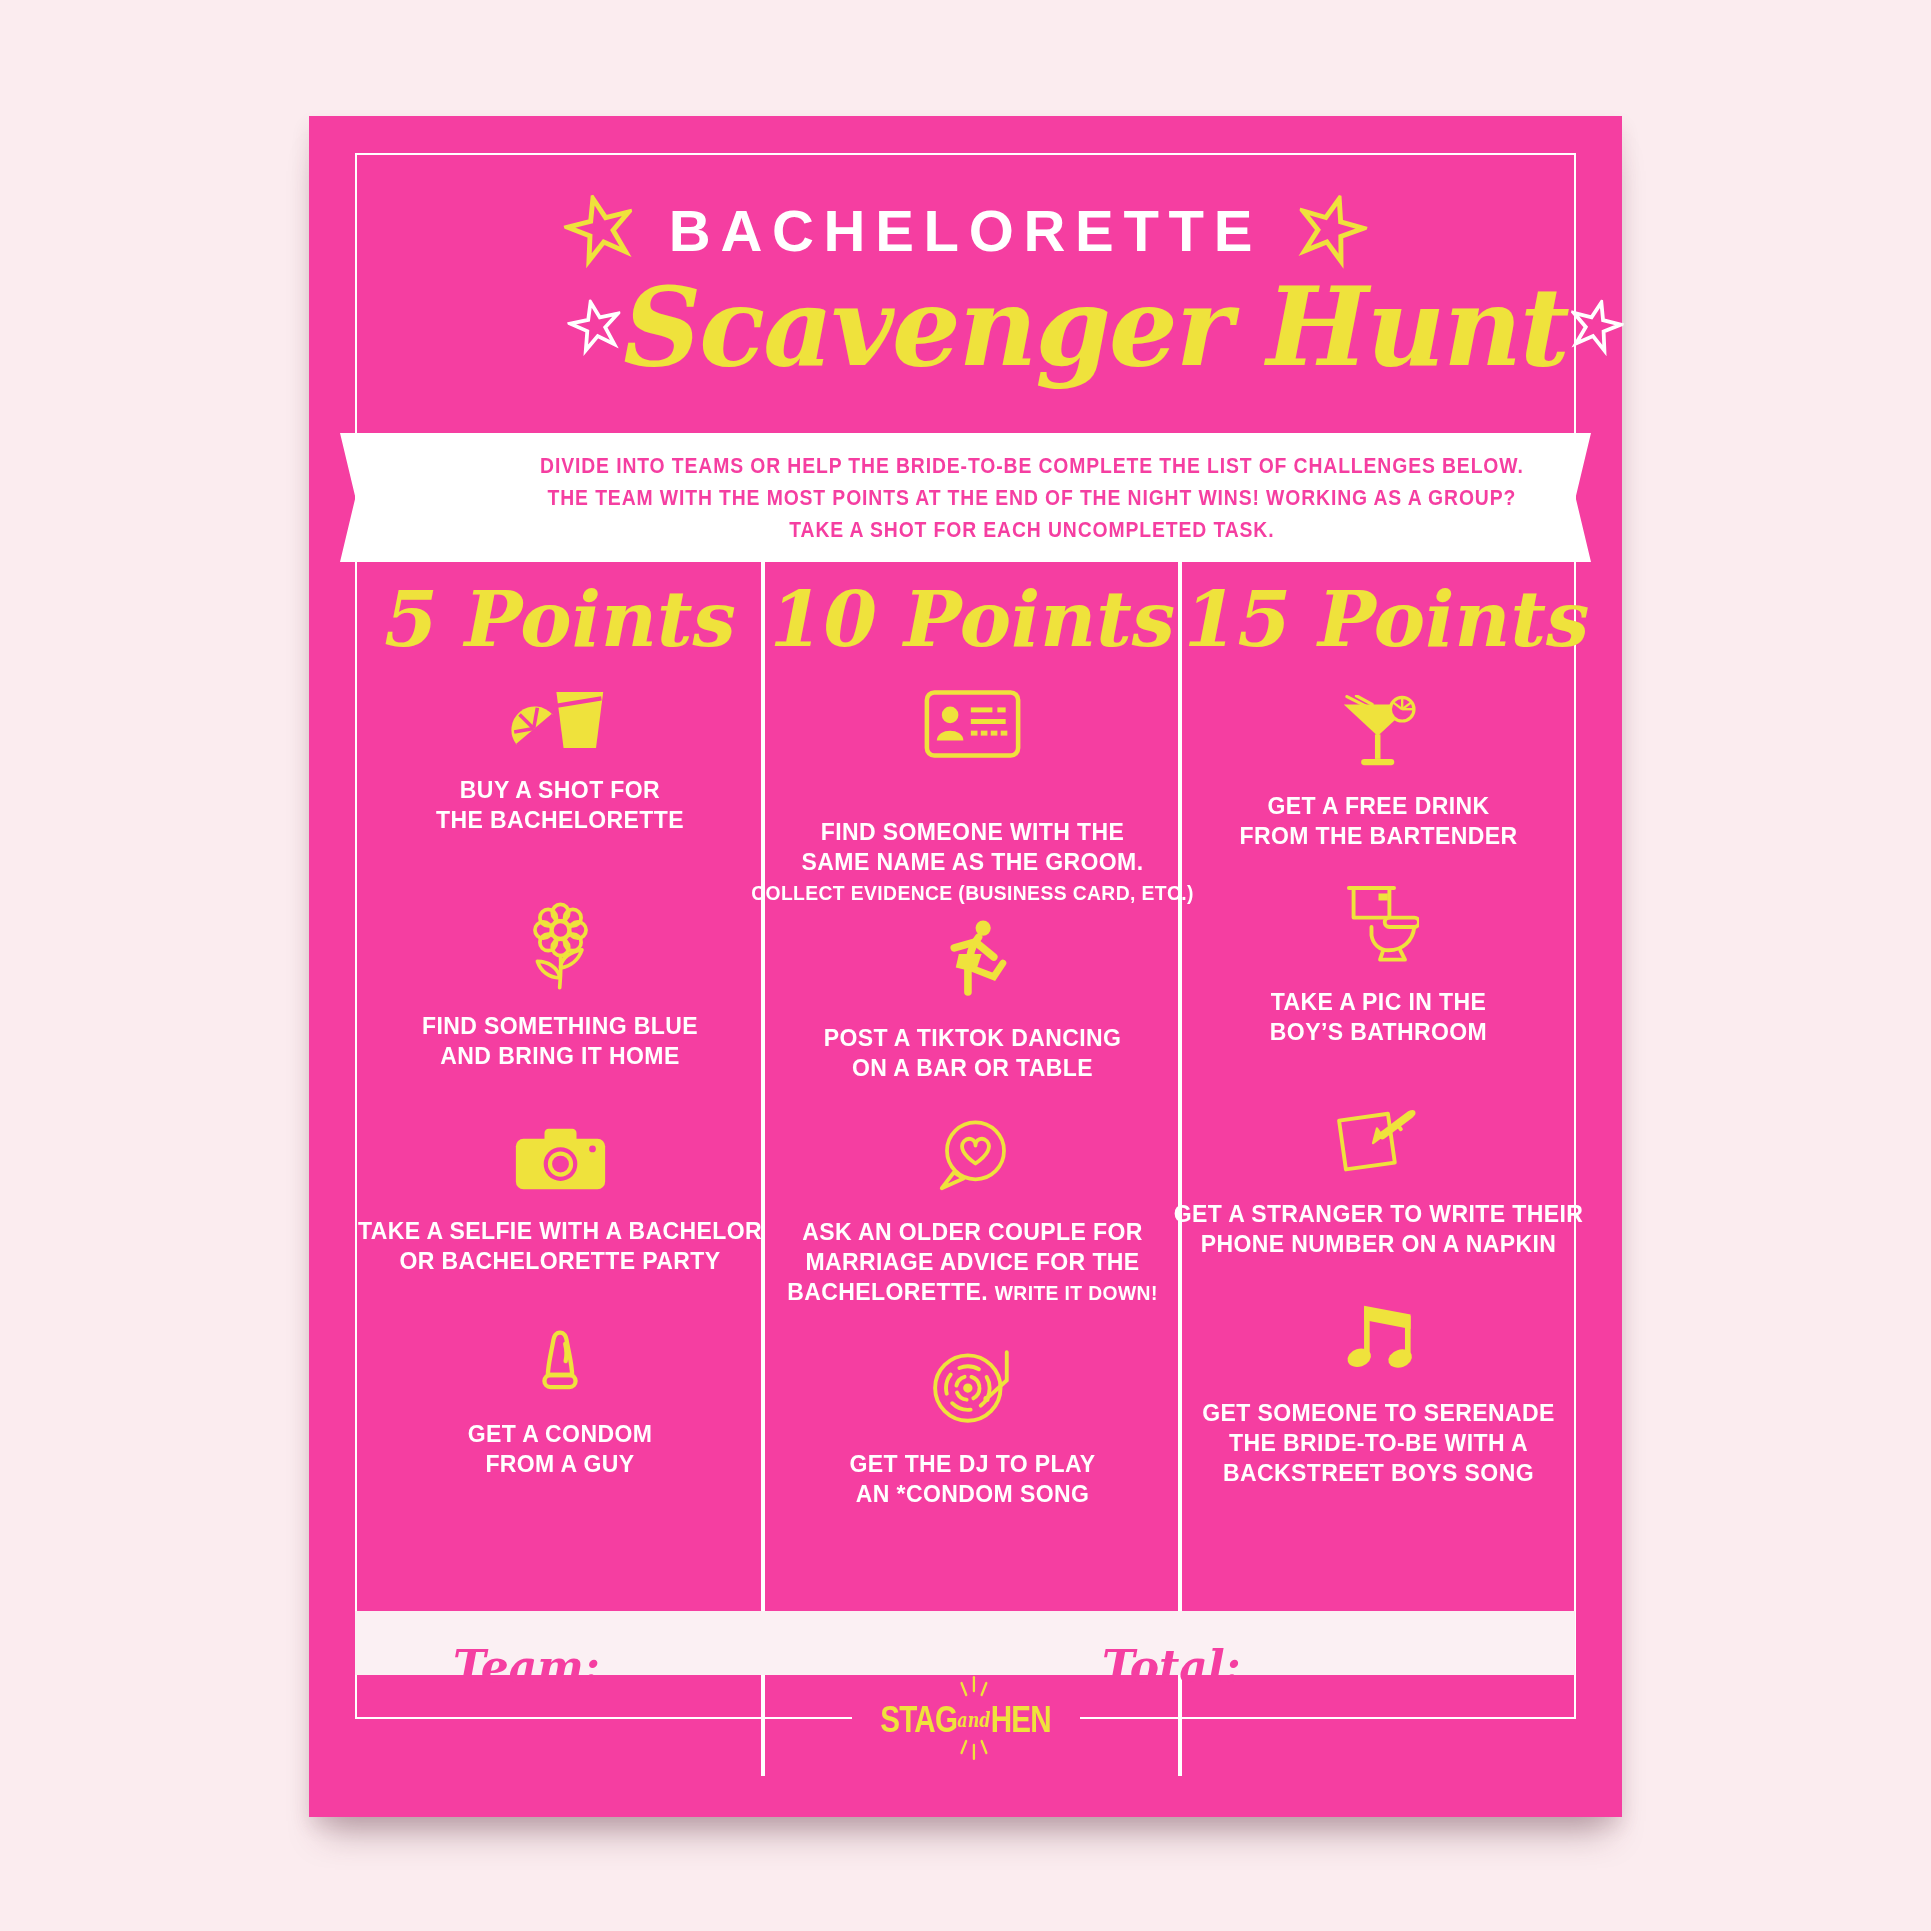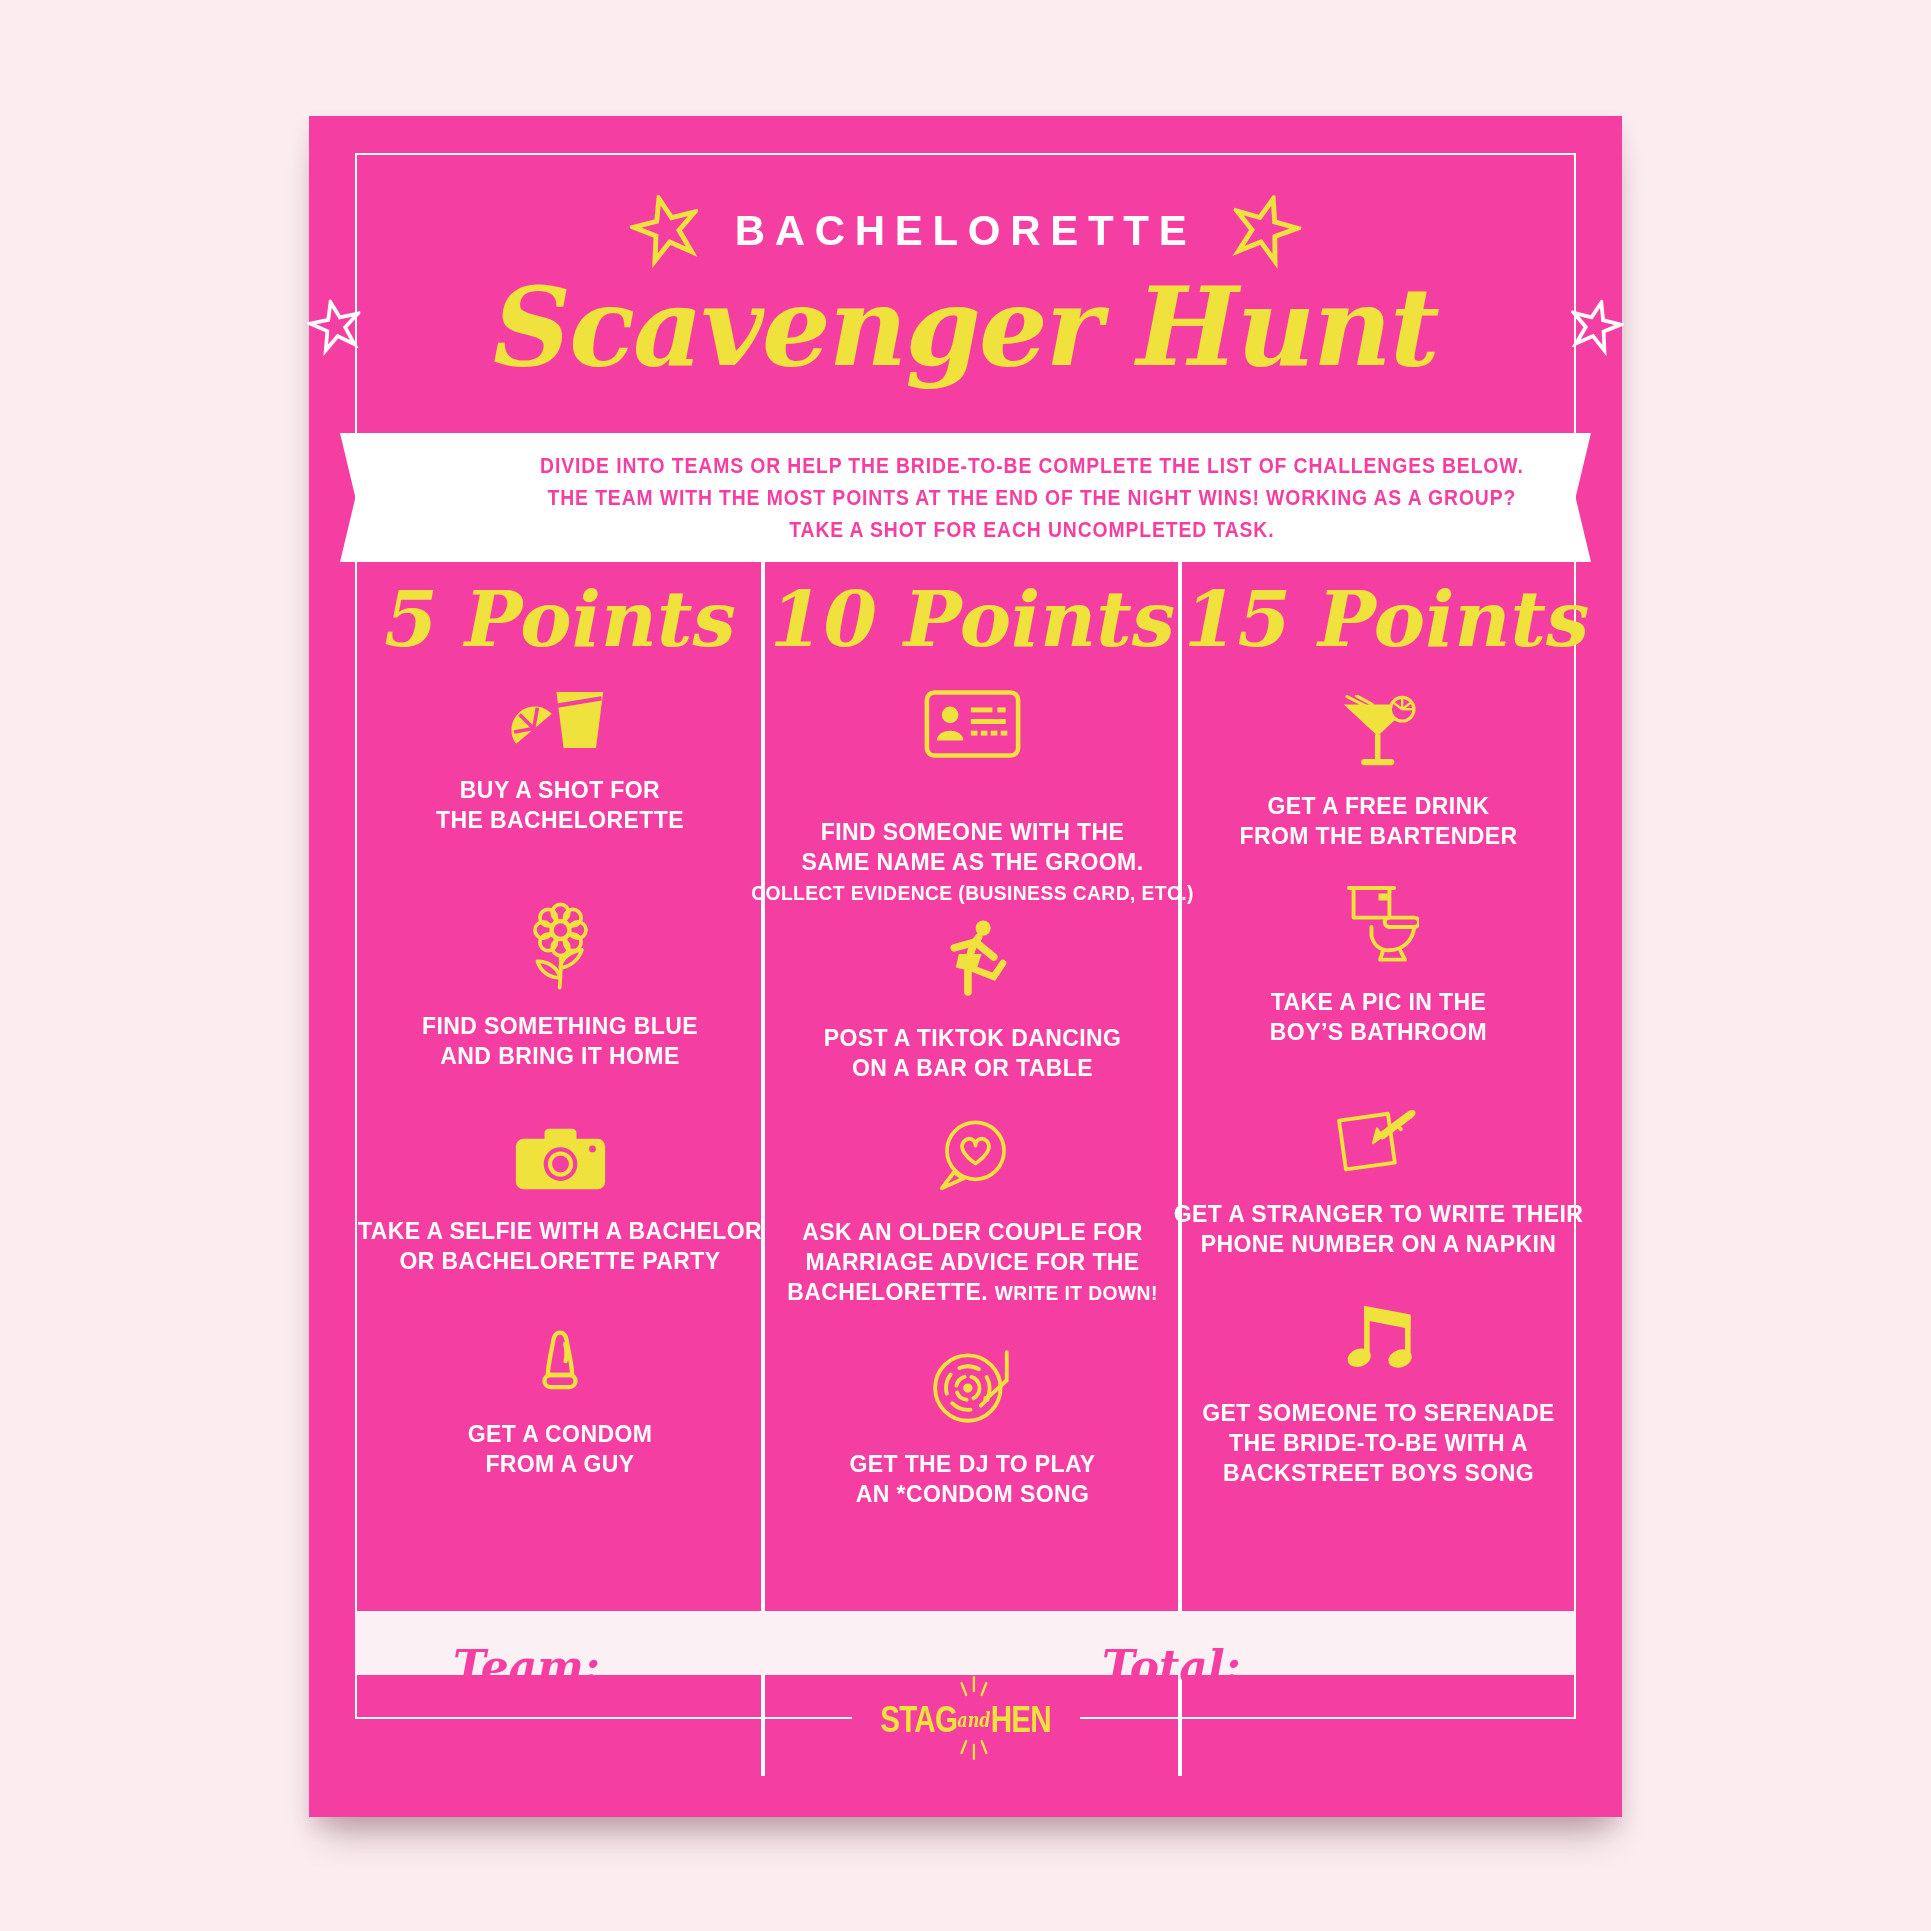--- a/index.html
+++ b/index.html
@@ -17,31 +17,31 @@
   .frame{
     position:absolute;left:46px;top:37px;right:46px;bottom:98px;
     border:2.9px solid #ffffff;
   }
   
   .eyebrow-row{
     position:absolute;left:0;top:83px;width:100%;height:64px;
     display:flex;align-items:center;justify-content:center;gap:33px;
   }
   .eyebrow{
-    color:#ffffff;font-weight:700;font-size:42px;letter-spacing:9.7px;
+    color:#ffffff;font-weight:700;font-size:58px;letter-spacing:9.7px;
     line-height:64px;white-space:nowrap;
   }
   .star{display:block;}
   .star-yellow-left{transform:rotate(-14deg);}
   .star-yellow-right{transform:rotate(16deg);}
   .star-white-left{transform:rotate(-12deg);}
   .star-white-right{transform:rotate(14deg);}
   .title-row{
     position:absolute;left:0;top:145px;width:100%;height:133px;
-    display:flex;align-items:center;justify-content:space-between;gap:46px;
+    display:flex;align-items:center;justify-content:flex-end;
   }
   .page-title{
     font-family:"DejaVu Serif", serif;font-style:italic;font-weight:700;
     font-size:108px;line-height:133px;color:#efe23c;white-space:nowrap;
     letter-spacing:-1.9px;
   }
   
   .ribbon{
     position:absolute;left:31px;top:317px;width:1251px;height:129px;
     background:#ffffff;

